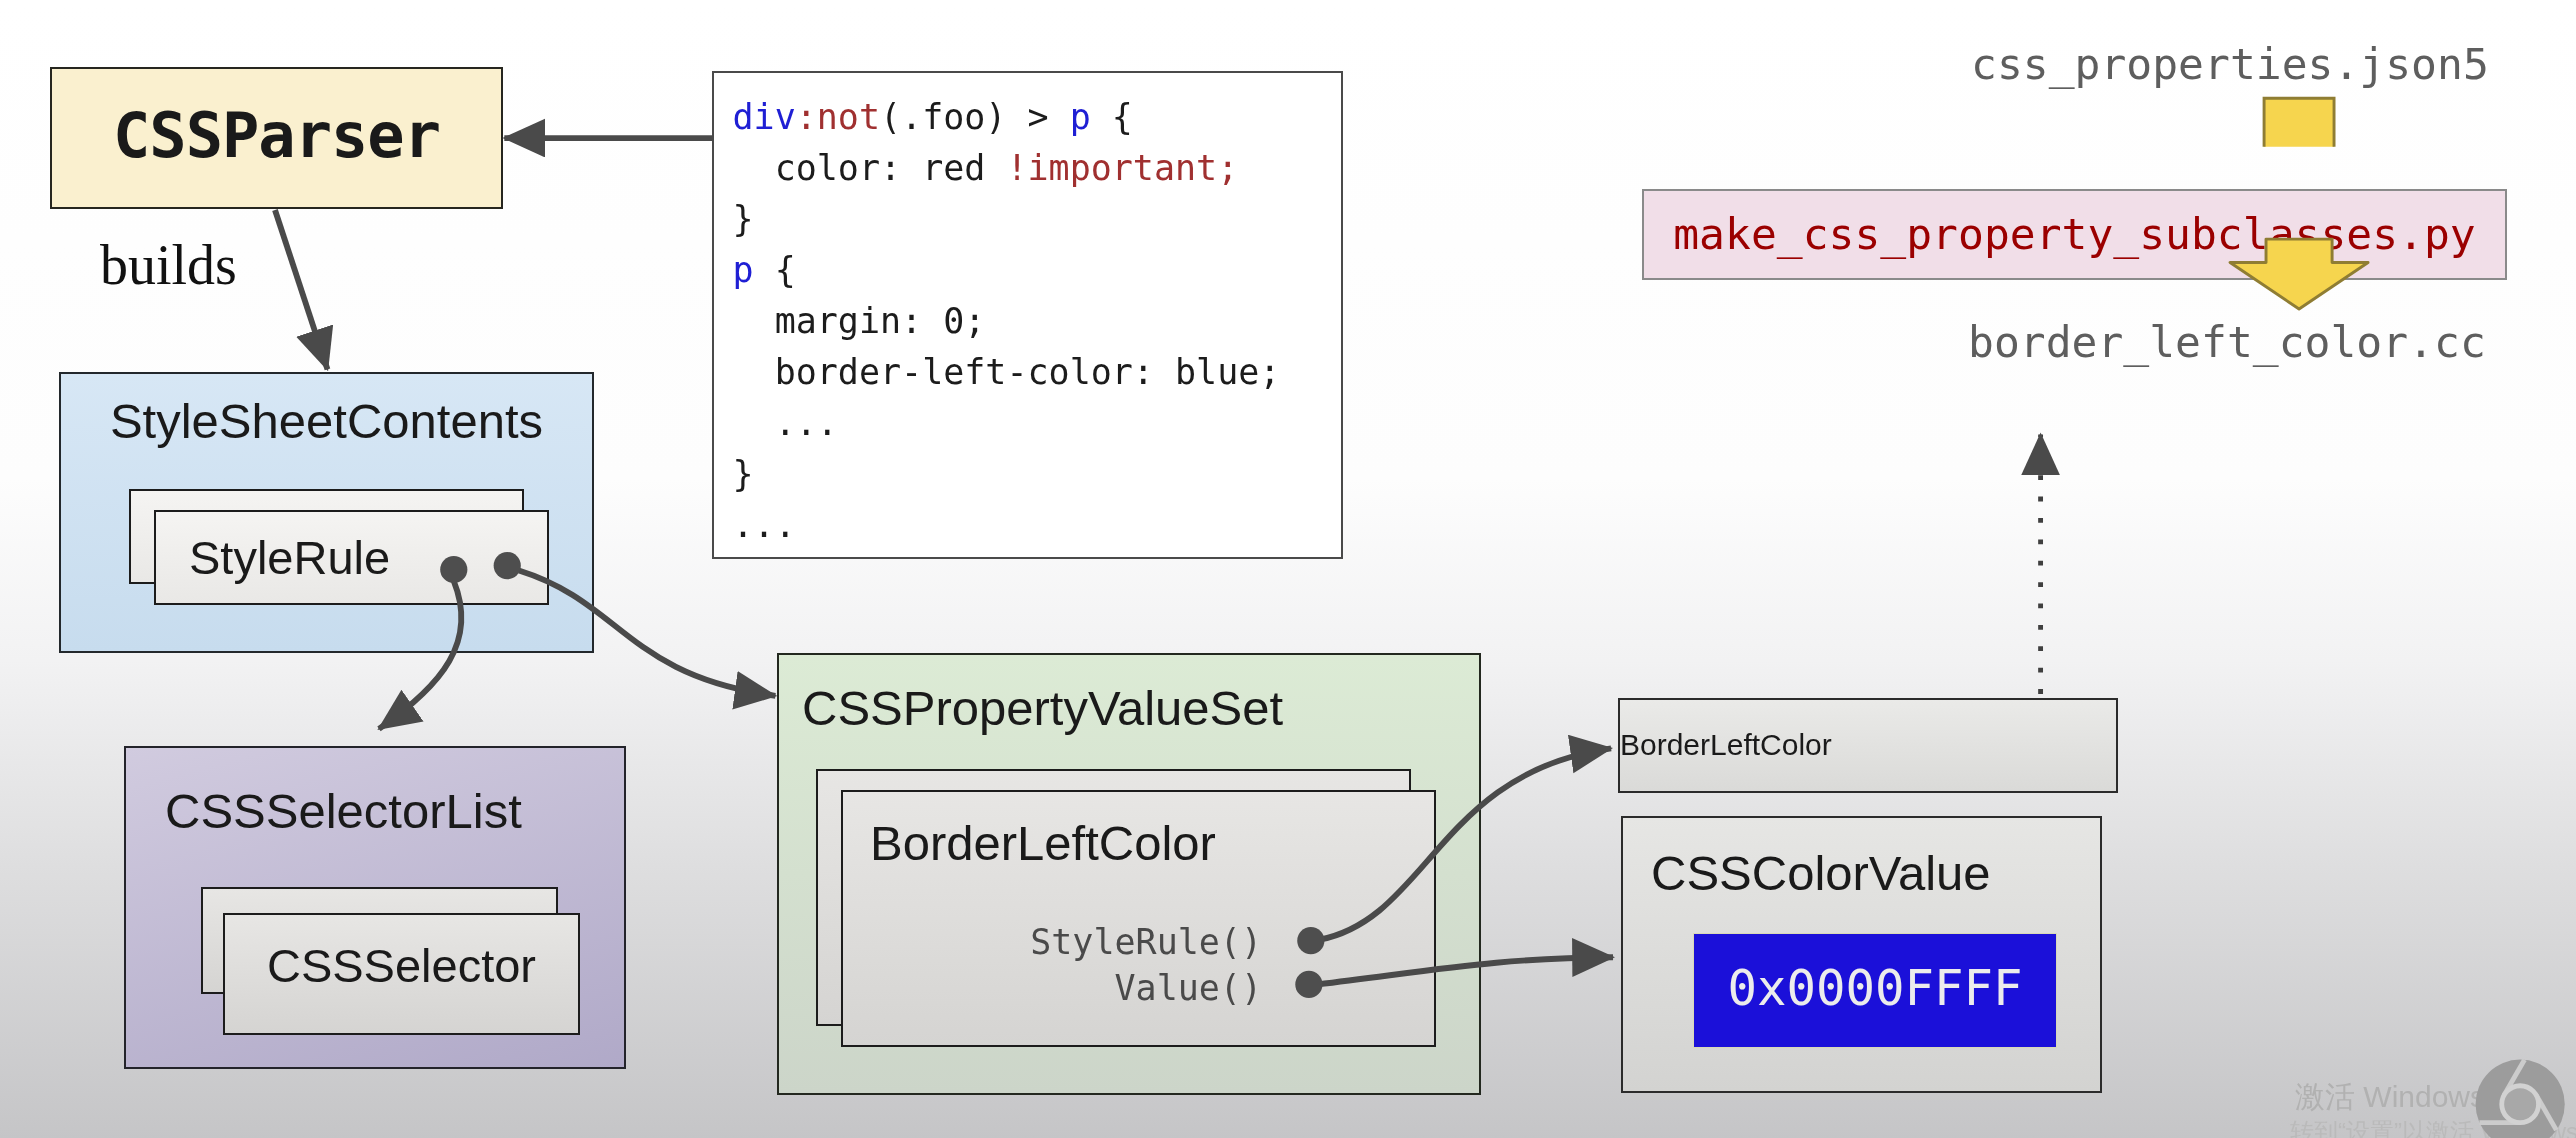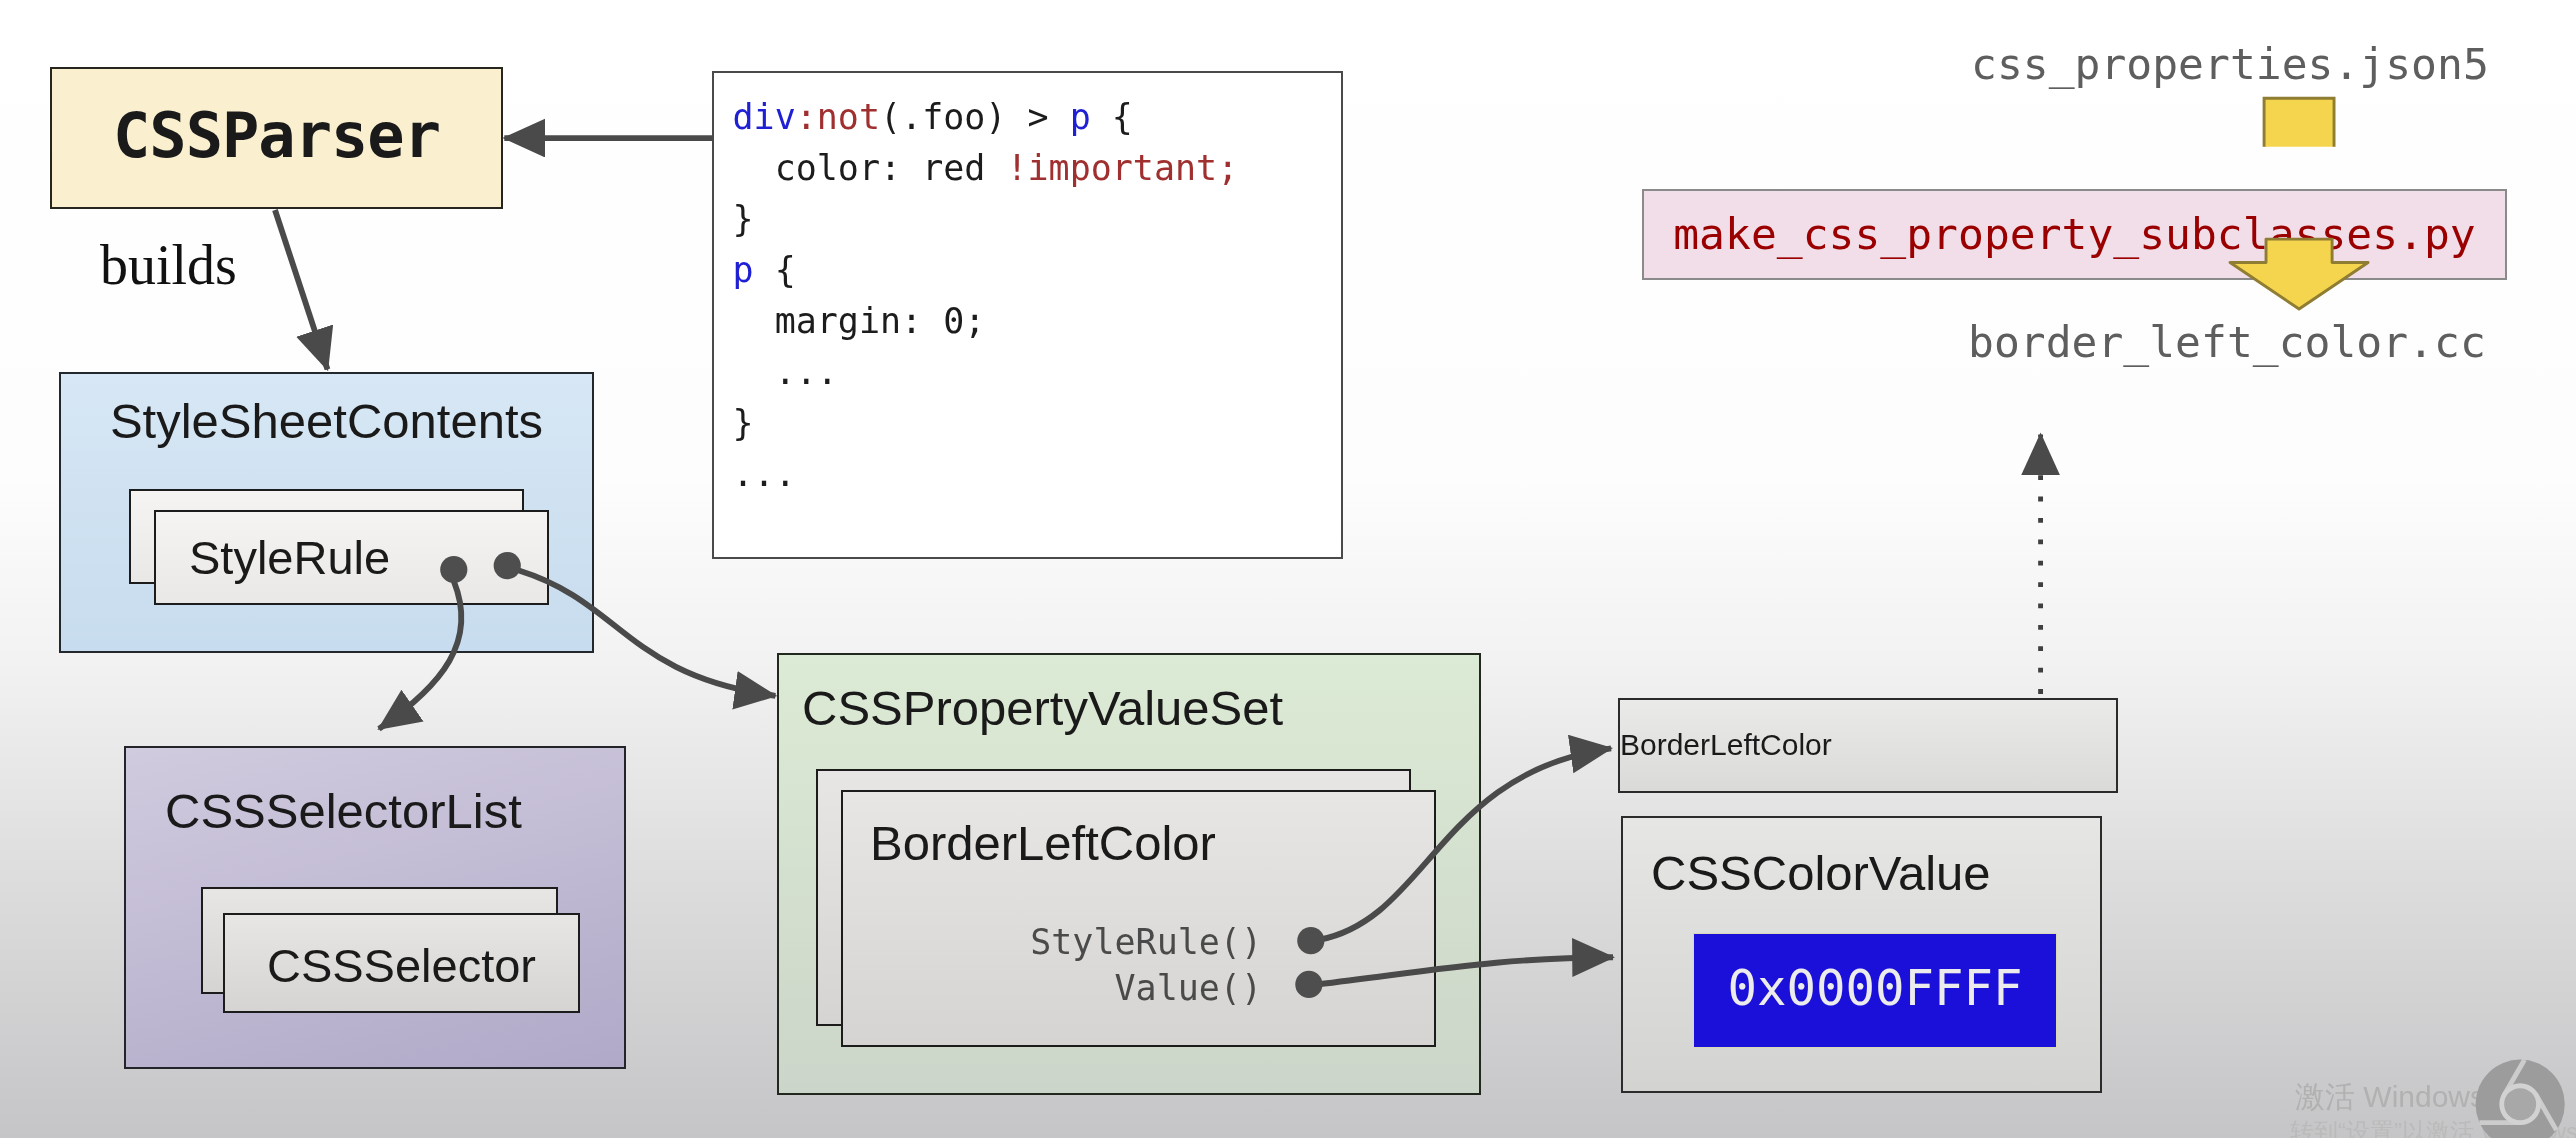--- a/index.html
+++ b/index.html
@@ -19,21 +19,21 @@
   .builds{left:100px;top:233px;font-family:"Liberation Serif",serif;font-size:56px;color:#111;}
   .ssc-box{left:59px;top:372px;width:535px;height:281px;background:linear-gradient(180deg,#d7e7f5,#c7dcee);border:2.9px solid #23282c;}
   .ssc-title{padding-top:19.4px;text-align:center;font-size:49px;}
   .card{background:linear-gradient(180deg,#f5f4f2,#e9e8e6);border:2.9px solid #1c1c1c;}
   .card.gray{background:linear-gradient(180deg,#e7e6e4,#d5d4d2);}
   .rule-back{left:129px;top:489px;width:395px;height:95px;}
   .rule-front{left:154px;top:510px;width:395px;height:95px;font-size:47px;line-height:91px;padding-left:33px;}
   .sel-box{left:124px;top:746px;width:502px;height:323px;background:linear-gradient(165deg,#d1cbdf,#b0a9c8);border:2.9px solid #23232a;}
   .sel-title{padding:35px 0 0 39px;font-size:49px;}
   .sel-back{left:201px;top:887px;width:357px;height:107px;}
-  .sel-front{left:223px;top:913px;width:357px;height:100px;font-size:47px;line-height:101px;text-align:center;}
+  .sel-front{left:223px;top:913px;width:357px;height:122px;font-size:47px;line-height:101px;text-align:center;}
   .pvs-box{left:777px;top:653px;width:704px;height:442px;background:linear-gradient(180deg,#dcebd5,#ccd5c9);border:2.9px solid #23281f;}
   .pvs-title{padding:25px 0 0 23px;font-size:49px;}
   .pv-back{left:816px;top:769px;width:595px;height:257px;}
   .pv-front{left:841px;top:790px;width:595px;height:257px;}
   .pv-title{padding:23px 0 0 27px;font-size:49px;}
   .fn-label{position:absolute;right:172px;text-align:right;font-family:"DejaVu Sans Mono",monospace;font-size:35px;color:#4a4a4a;}
   .blc-box{left:1618px;top:698px;width:500px;height:95px;background:linear-gradient(180deg,#eaeae8,#dadad8);border:2.9px solid #2b2b2b;
     font-size:30px;line-height:89px;text-align:left;}
   .ccv-box{left:1621px;top:816px;width:481px;height:277px;background:linear-gradient(180deg,#e6e6e4,#d3d3d1);border:2.9px solid #2b2b2b;}
   .ccv-title{padding:27px 0 0 28px;font-size:49px;}
@@ -57,20 +57,21 @@
 
   <div class="abs parser-box">CSSParser</div>
 
   <div class="abs code-box">
     <div>
         <div class="code-line"><span class="c-b">div</span><span class="c-r">:not</span><span class="c-k">(.foo) &gt; </span><span class="c-b">p</span><span class="c-k"> {</span></div>
         <div class="code-line"><span class="c-k">  color: red </span><span class="c-r">!important;</span></div>
         <div class="code-line"><span class="c-k">}</span></div>
         <div class="code-line"><span class="c-b">p</span><span class="c-k"> {</span></div>
         <div class="code-line"><span class="c-k">  margin: 0;</span></div>
+        <div class="code-line"><span class="c-k">  border-left-color: blue;</span></div>
         <div class="code-line"><span class="c-k">  ...</span></div>
         <div class="code-line"><span class="c-k">}</span></div>
         <div class="code-line"><span class="c-k">...</span></div>
       </div>
   </div>
 
   <div class="abs builds">builds</div>
 
   <div class="abs ssc-box">
     <div class="ssc-title">StyleSheetContents</div>

